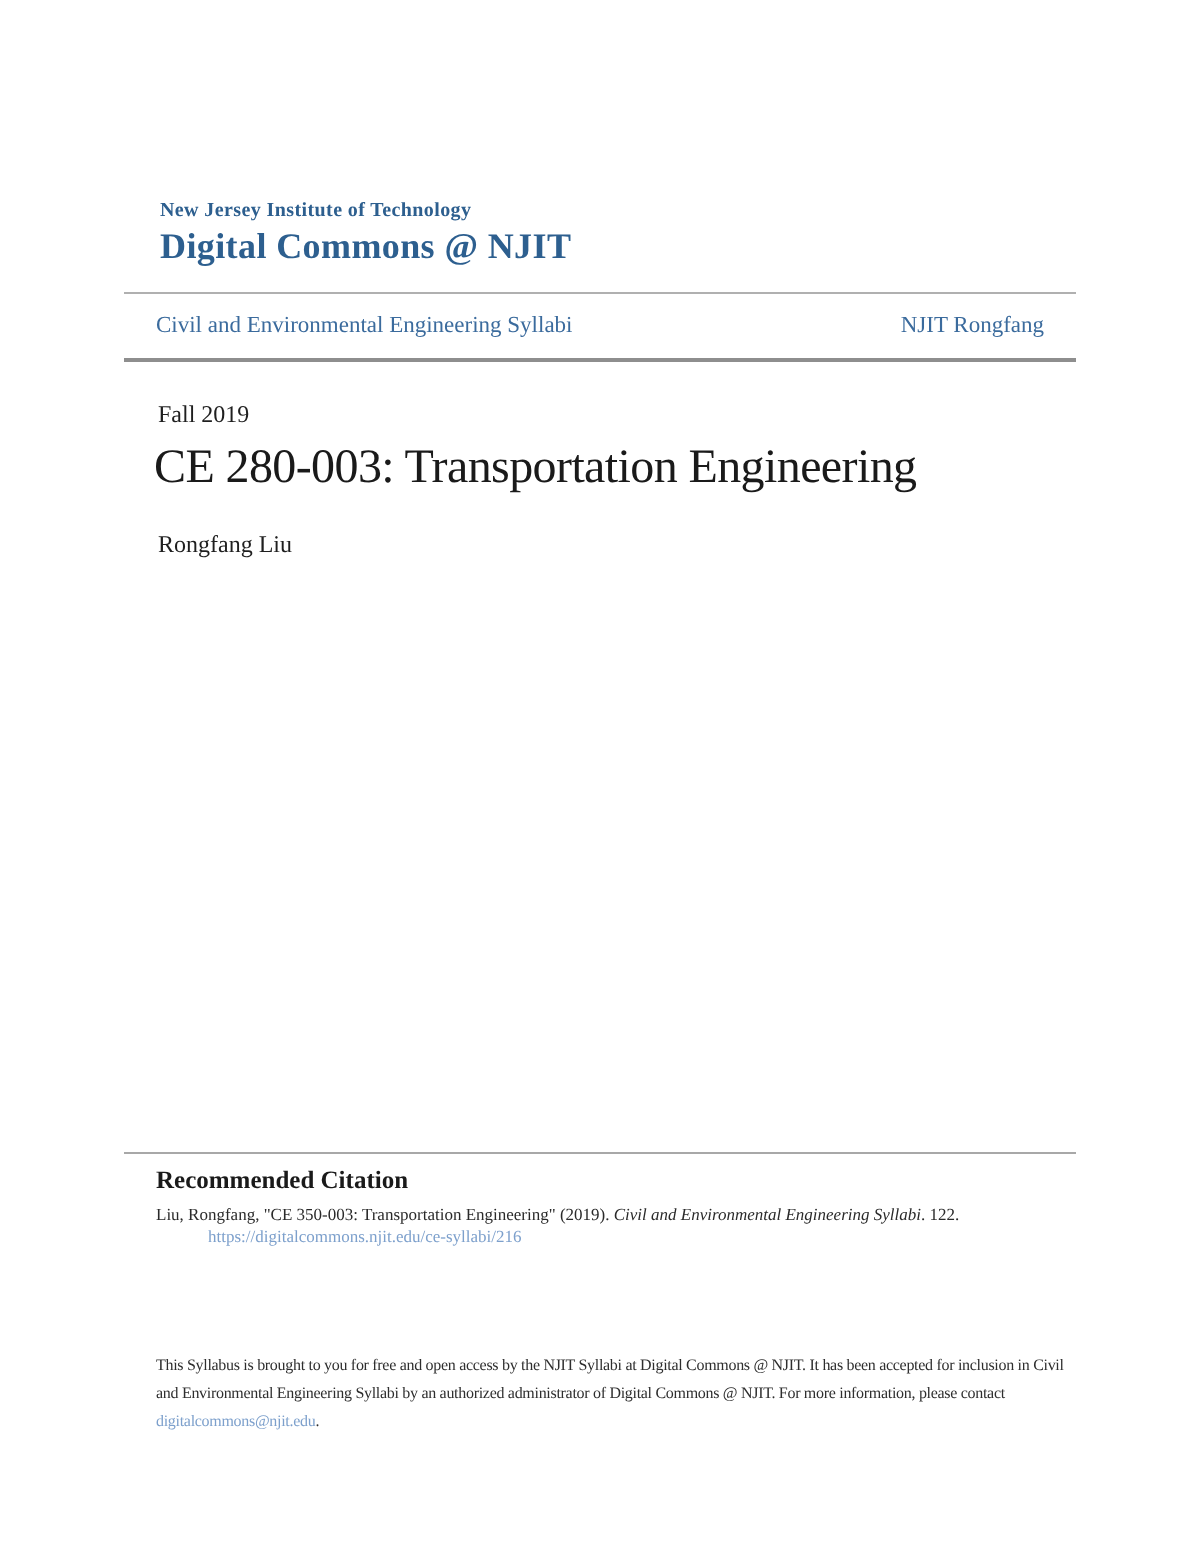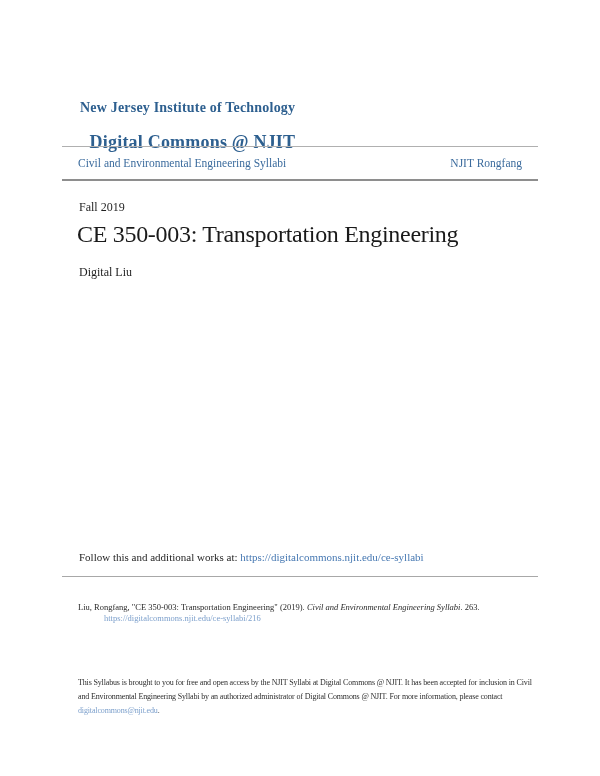--- a/index.html
+++ b/index.html
@@ -15,30 +15,30 @@
     font-family: "Liberation Serif", "DejaVu Serif", serif;
     overflow: hidden;
   }
   
   .masthead {
     position: absolute;
     left: 80px;
     top: 100px;
   }
   .masthead .institution {
-    font-size: 14px;
+    font-size: 10px;
     font-weight: bold;
     color: #2d5f8f;
     letter-spacing: 0.2px;
   }
   .masthead .site-title {
     font-size: 18px;
     font-weight: bold;
     color: #2d5f8f;
-    margin-top: 16px;
+    margin-top: 2px;
     letter-spacing: 0.2px;
     text-align: right;
   }
   .rule {
     position: absolute;
     left: 62px;
     width: 476px;
     background: #b0b0b0;
     height: 1px;
   }
@@ -151,33 +151,31 @@
 
   <div class="series-bar">
     <span>Civil and Environmental Engineering Syllabi</span>
     <span>NJIT Rongfang</span>
   </div>
 
   <div class="rule rule-mid"></div>
 
   <div class="term">Fall 2019</div>
 
-  <div class="doc-title">CE 350-003: Transportation Engineering</div>
+  <div class="doc-title">CE 280-003: Transportation Engineering</div>
 
-  <div class="author">Digital Liu</div>
+  <div class="author">Rongfang Liu</div>
 
-  <div class="follow-line">
-    <span>Follow this and additional works at: </span><a class="link-medium">https://digitalcommons.njit.edu/ce-syllabi</a>
-  </div>
 
   <div class="rule rule-citation"></div>
 
+  <div class="citation-heading">Recommended Citation</div>
 
   <div class="citation-text">
-    <span>Liu, Rongfang, "CE 350-003: Transportation Engineering" (2019). </span><span class="journal">Civil and Environmental Engineering Syllabi</span><span>. 263.</span>
+    <span>Liu, Rongfang, "CE 350-003: Transportation Engineering" (2019). </span><span class="journal">Civil and Environmental Engineering Syllabi</span><span>. 122.</span>
   </div>
 
   <div class="citation-link">
     <a class="link-light">https://digitalcommons.njit.edu/ce-syllabi/216</a>
   </div>
 
   <div class="footer-note">
     <span>This Syllabus is brought to you for free and open access by the NJIT Syllabi at Digital Commons @ NJIT. It has been accepted for inclusion in Civil and Environmental Engineering Syllabi by an authorized administrator of Digital Commons @ NJIT. For more information, please contact </span><a class="link-light">digitalcommons@njit.edu</a><span>.</span>
   </div>
 

